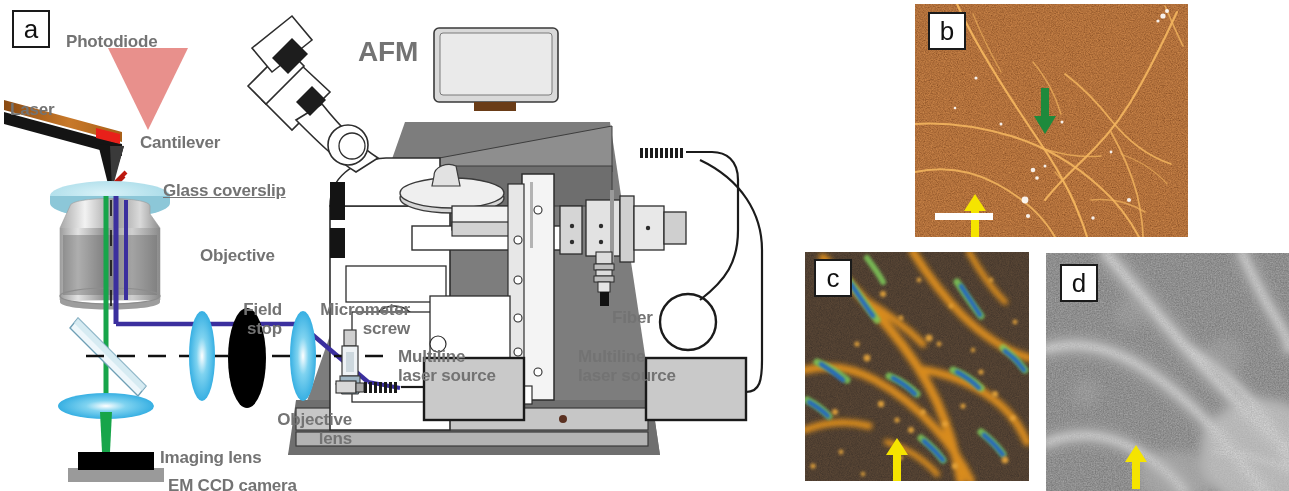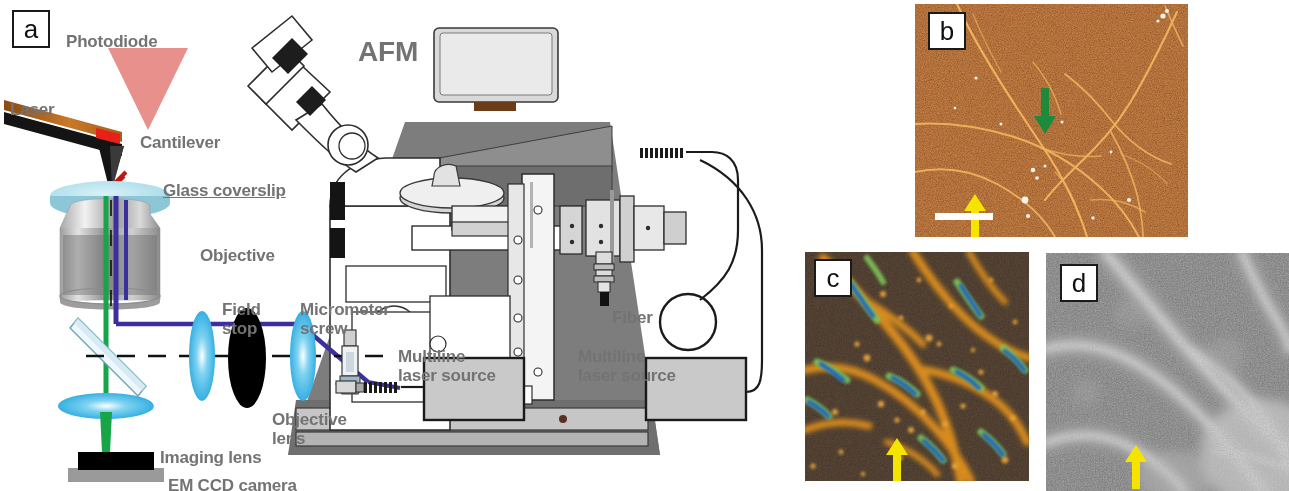--- a/index.html
+++ b/index.html
@@ -11,21 +11,21 @@
   
   .plabel{position:absolute;background:#fff;border:2px solid #1a1a1a;
           display:flex;align-items:center;justify-content:center;
           font-size:26px;line-height:1;color:#111;z-index:40;
           font-family:"Liberation Sans",sans-serif;}
 
   
   #panel-a{position:absolute;left:0;top:0;width:790px;height:491px;}
   .lbl{position:absolute;font-size:17px;font-weight:700;color:#737373;
        line-height:1.12;white-space:pre;letter-spacing:-0.2px;}
-  .lbl.ctr{text-align:left;}
+  .lbl.ctr{text-align:right;}
 
   
   .imgpanel{position:absolute;overflow:hidden;}
 
   
   .arrow{position:absolute;z-index:30;}
 
   
   .scalebar{position:absolute;background:#ffffff;z-index:30;}
 

